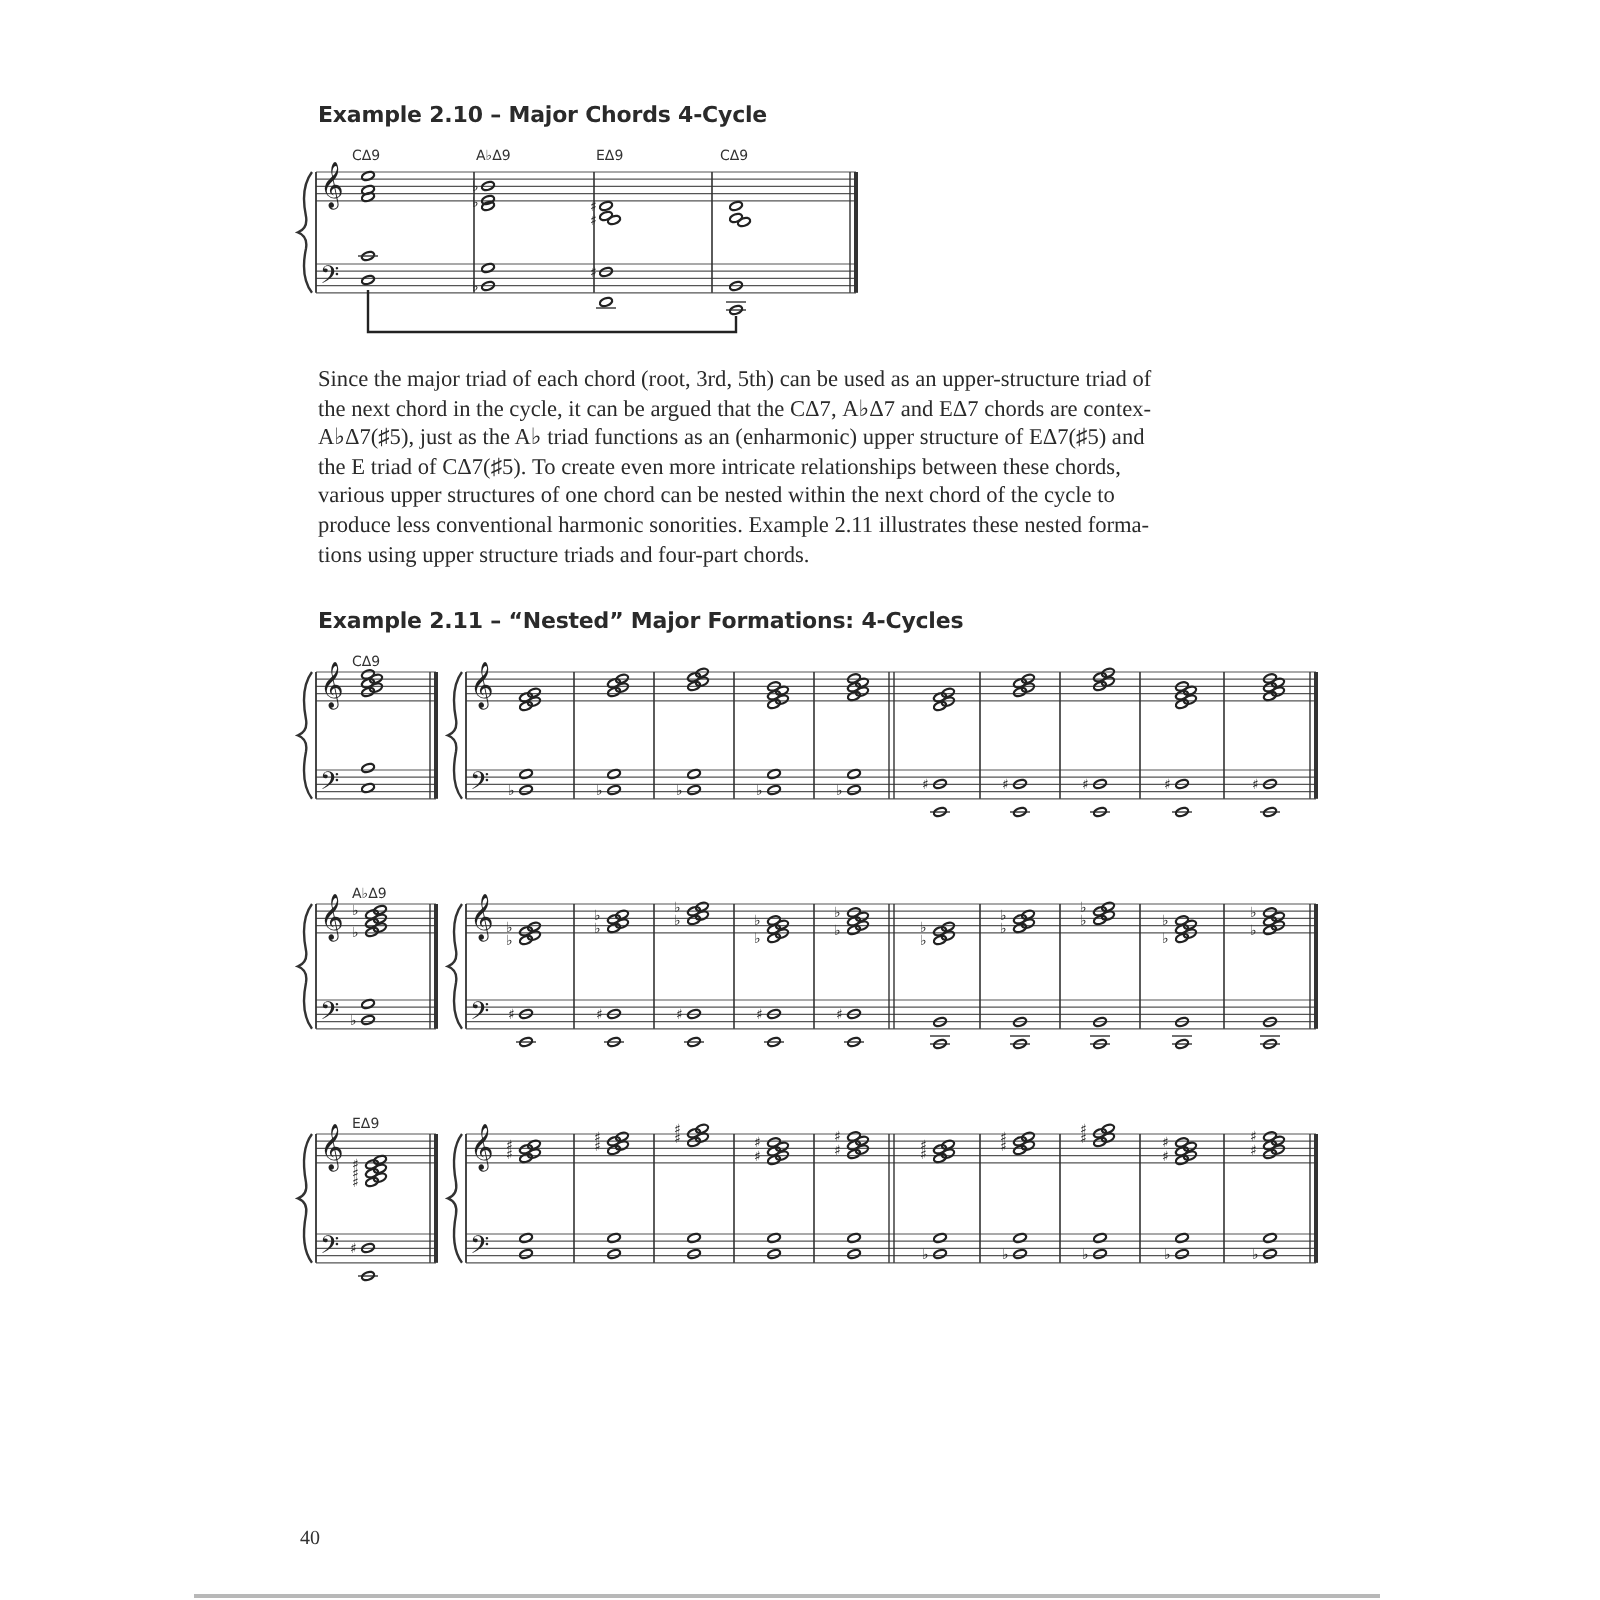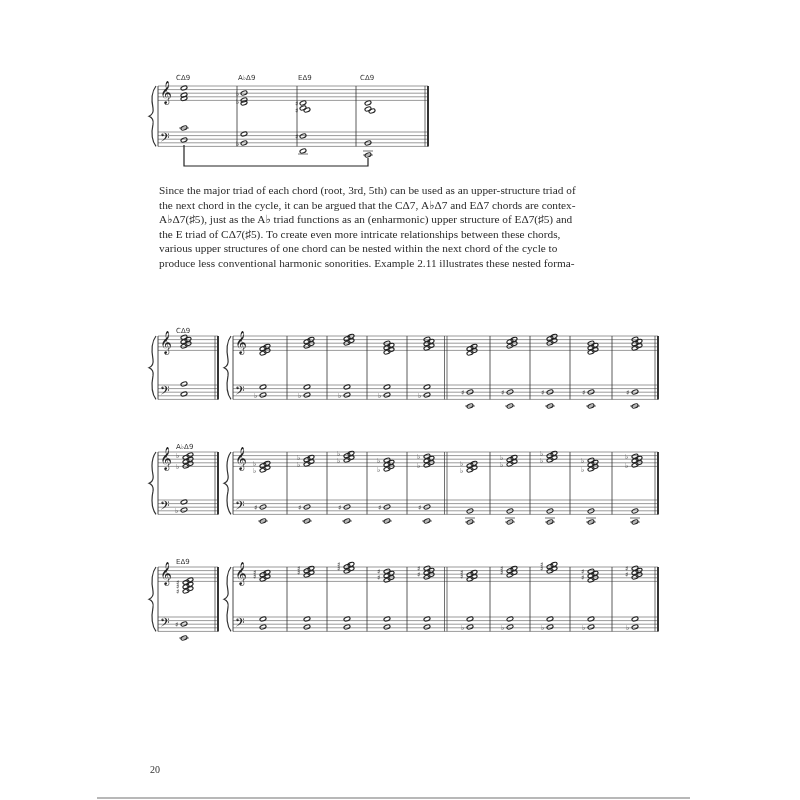--- a/index.html
+++ b/index.html
@@ -12,32 +12,35 @@
   .pagenum { position:absolute; left:150px; top:764px; font-family:"Liberation Serif", serif; font-size:10px; color:#333; }
   .bottom-rule { position:absolute; left:97px; top:797px; width:593px; height:2px; background:#b8b8b8; }
   svg { position:absolute; left:0; top:0; }
   .chord-sym { font-family:"DejaVu Sans", sans-serif; font-size:7px; fill:#333; }
 </style>
 </head>
 <body>
 
 <div class="page">
 
+  <div class="heading" style="left:159px; top:51px;">Example 2.10 – Major Chords 4-Cycle</div>
 
   <div class="para">
     <span>Since the major triad of each chord (root, 3rd, 5th) can be used as an upper-structure triad of</span>
     <span>the next chord in the cycle, it can be argued that the CΔ7, A♭Δ7 and EΔ7 chords are contex-</span>
     <span>A♭Δ7(♯5), just as the A♭ triad functions as an (enharmonic) upper structure of EΔ7(♯5) and</span>
     <span>the E triad of CΔ7(♯5). To create even more intricate relationships between these chords,</span>
     <span>various upper structures of one chord can be nested within the next chord of the cycle to</span>
     <span>produce less conventional harmonic sonorities. Example 2.11 illustrates these nested forma-</span>
+    <span class="last">tions using upper structure triads and four-part chords.</span>
   </div>
 
-
-  <div class="pagenum">20</div>
+  <div class="heading" style="left:159px; top:304px;">Example 2.11 – “Nested” Major Formations: 4-Cycles</div>
+
+  <div class="pagenum">40</div>
   <div class="bottom-rule"></div>
 
   <svg width="800" height="800" id="music">
       <line x1="158" x2="428" y1="86" y2="86" stroke="#555" stroke-width="0.6"></line>
       <line x1="158" x2="428" y1="89.6" y2="89.6" stroke="#555" stroke-width="0.6"></line>
       <line x1="158" x2="428" y1="93.2" y2="93.2" stroke="#555" stroke-width="0.6"></line>
       <line x1="158" x2="428" y1="96.8" y2="96.8" stroke="#555" stroke-width="0.6"></line>
       <line x1="158" x2="428" y1="100.4" y2="100.4" stroke="#555" stroke-width="0.6"></line>
       <line x1="158" x2="428" y1="132" y2="132" stroke="#555" stroke-width="0.6"></line>
       <line x1="158" x2="428" y1="135.6" y2="135.6" stroke="#555" stroke-width="0.6"></line>

